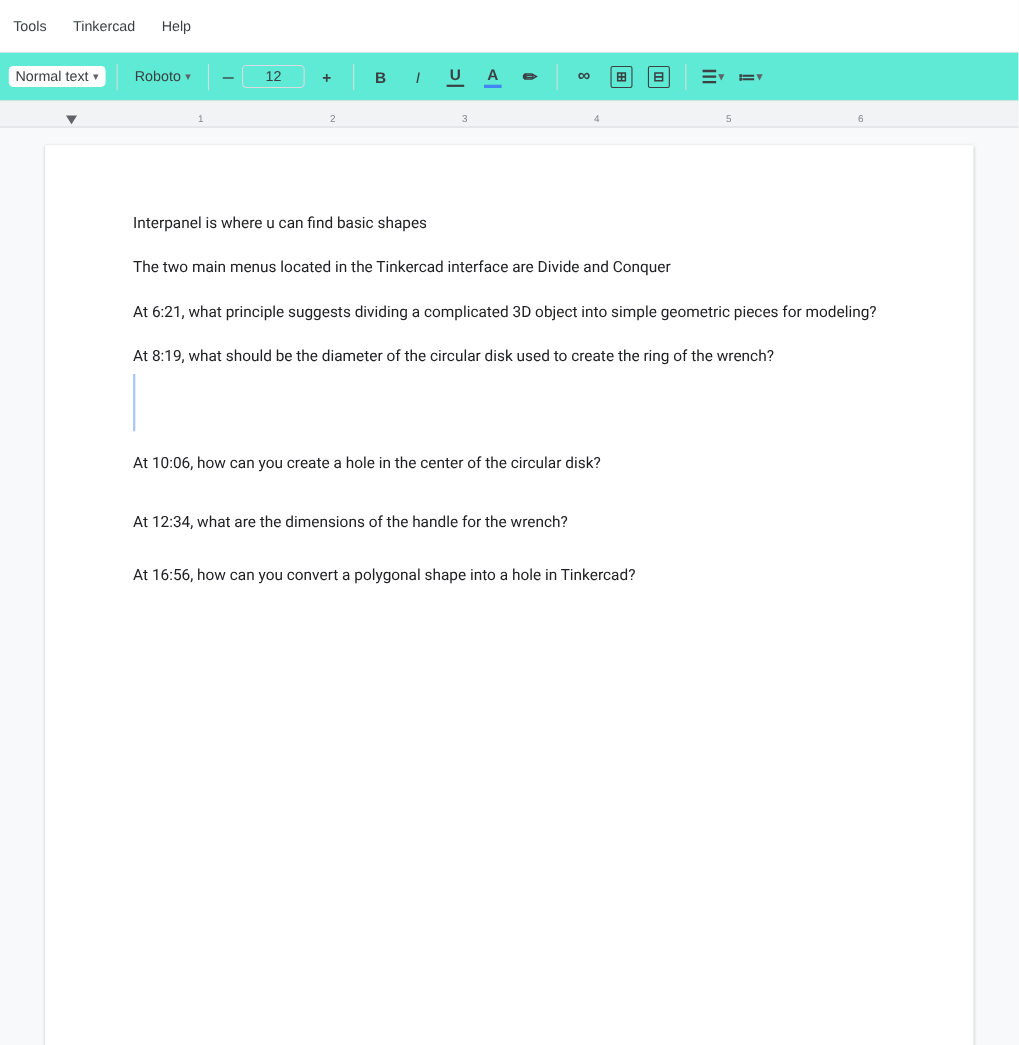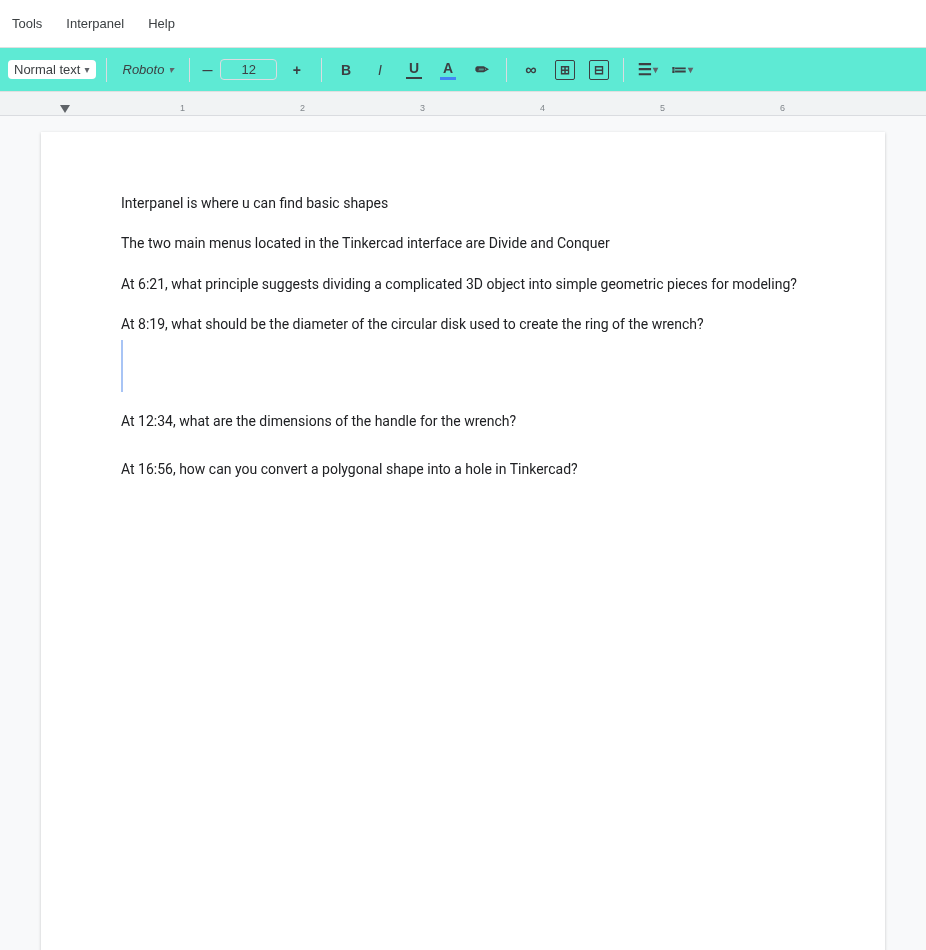--- a/index.html
+++ b/index.html
@@ -73,21 +73,20 @@
 
     .font-select {
       display: flex;
       align-items: center;
       gap: 4px;
       font-size: 13px;
       color: #3c4043;
       cursor: pointer;
       padding: 2px 6px;
       border-radius: 4px;
-      font-style: italic;
     }
 
     .font-size-box {
       border: 1px solid #dadce0;
       border-radius: 4px;
       padding: 2px 20px;
       font-size: 13px;
       color: #3c4043;
       min-width: 36px;
       text-align: center;
@@ -217,21 +216,21 @@
       height: 52px;
       background: #a8c4f5;
       margin: 4px 0 8px 0;
     }
   </style>
 </head>
 <body>
 
 <div class="menu-bar">
   <span class="menu-item">Tools</span>
-  <span class="menu-item">Interpanel</span>
+  <span class="menu-item">Tinkercad</span>
   <span class="menu-item">Help</span>
 </div>
 
 <div class="toolbar">
   <div class="toolbar-section">
     <div class="style-select">
       <span>Normal text</span>
       <span class="dropdown-arrow">▾</span>
     </div>
   </div>
@@ -341,20 +340,23 @@
     <div class="doc-paragraph">
       <span>At 6:21, what principle suggests dividing a complicated 3D object into simple geometric pieces for modeling?</span>
     </div>
 
 
     <div class="doc-paragraph">
       <span>At 8:19, what should be the diameter of the circular disk used to create the ring of the wrench?</span>
       <span class="text-cursor-line"></span>
     </div>
 
+    <div class="doc-paragraph" style="margin-bottom: 32px;">
+      <span>At 10:06, how can you create a hole in the center of the circular disk?</span>
+    </div>
 
     <div class="doc-paragraph" style="margin-bottom: 26px;">
       <span>At 12:34, what are the dimensions of the handle for the wrench?</span>
     </div>
 
     <div class="doc-paragraph">
       <span>At 16:56, how can you convert a polygonal shape into a hole in Tinkercad?</span>
     </div>
 
   </div>

